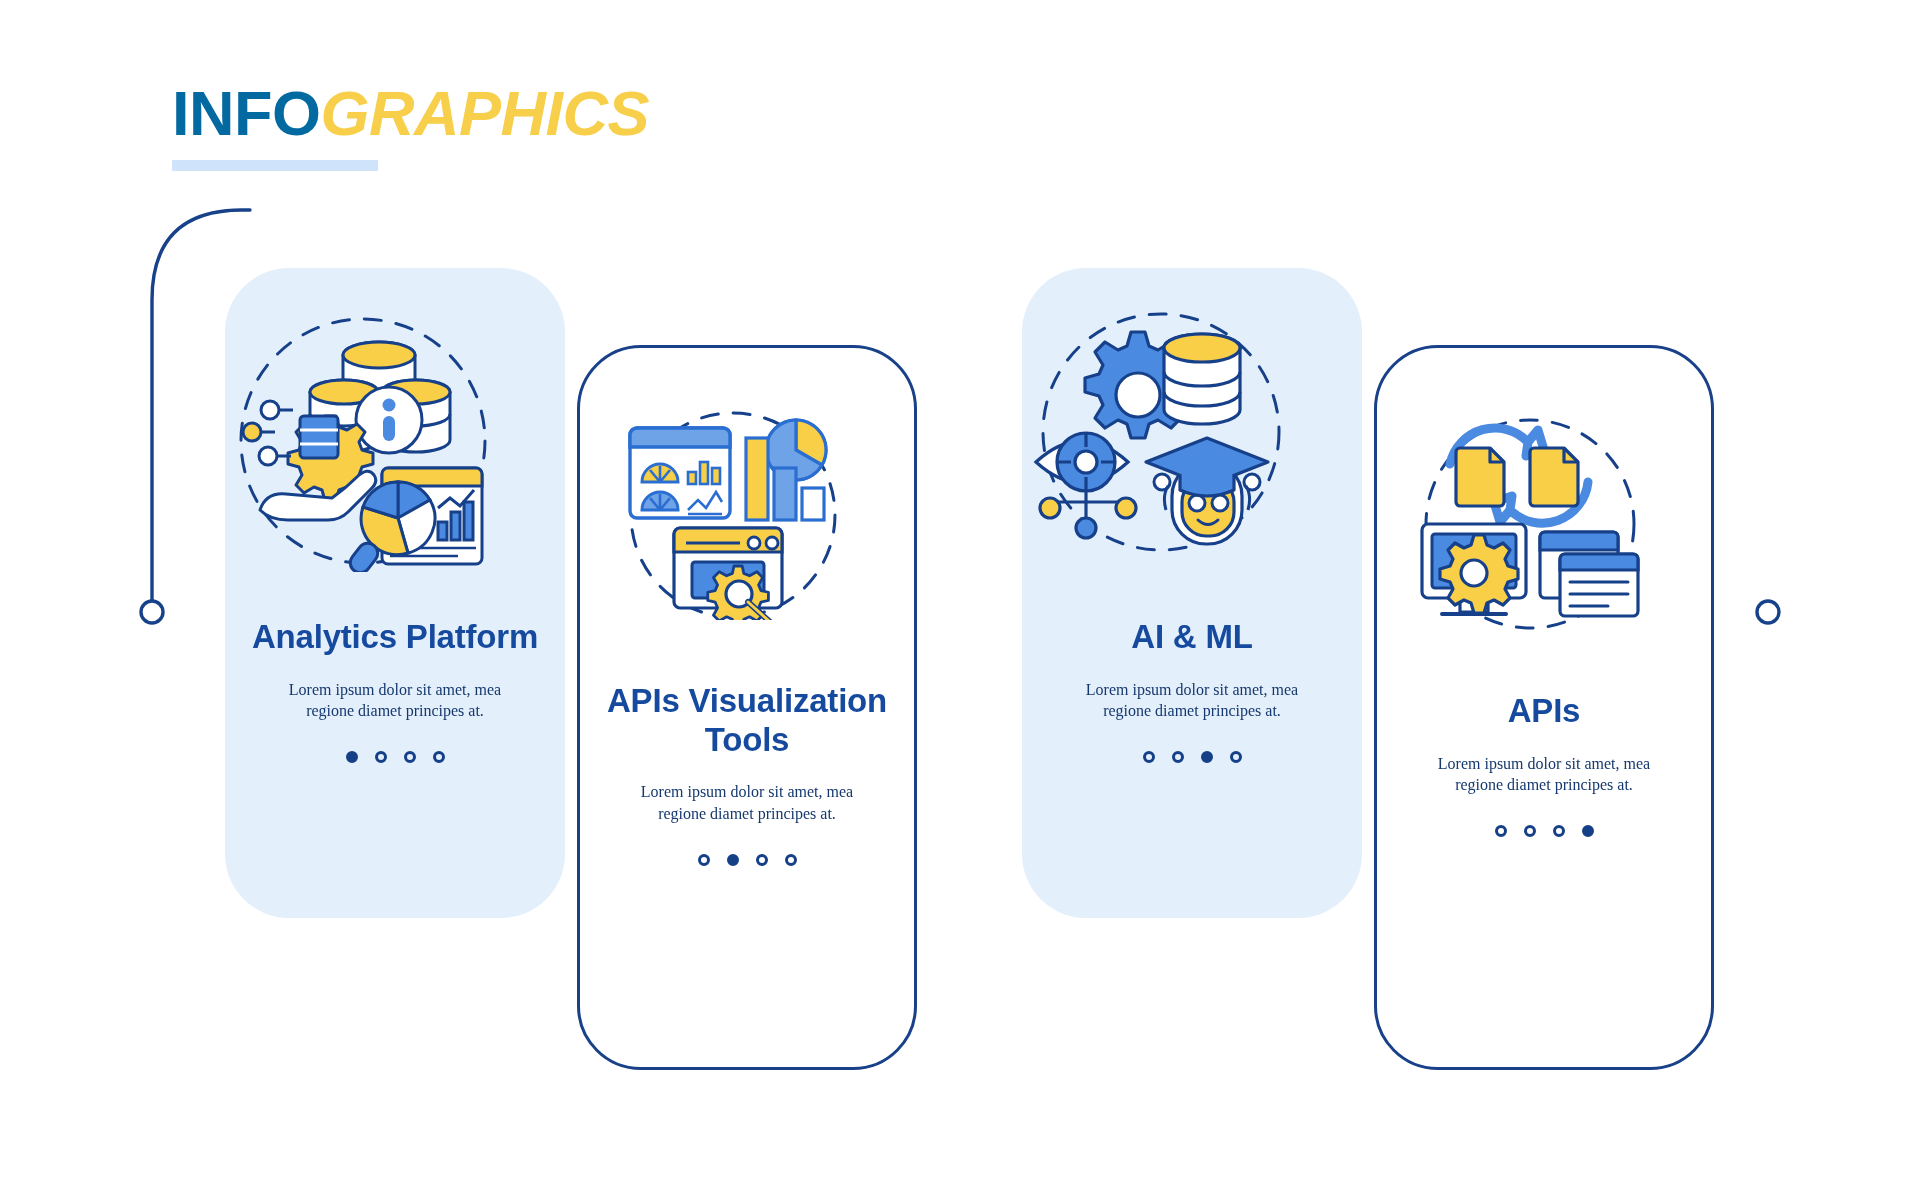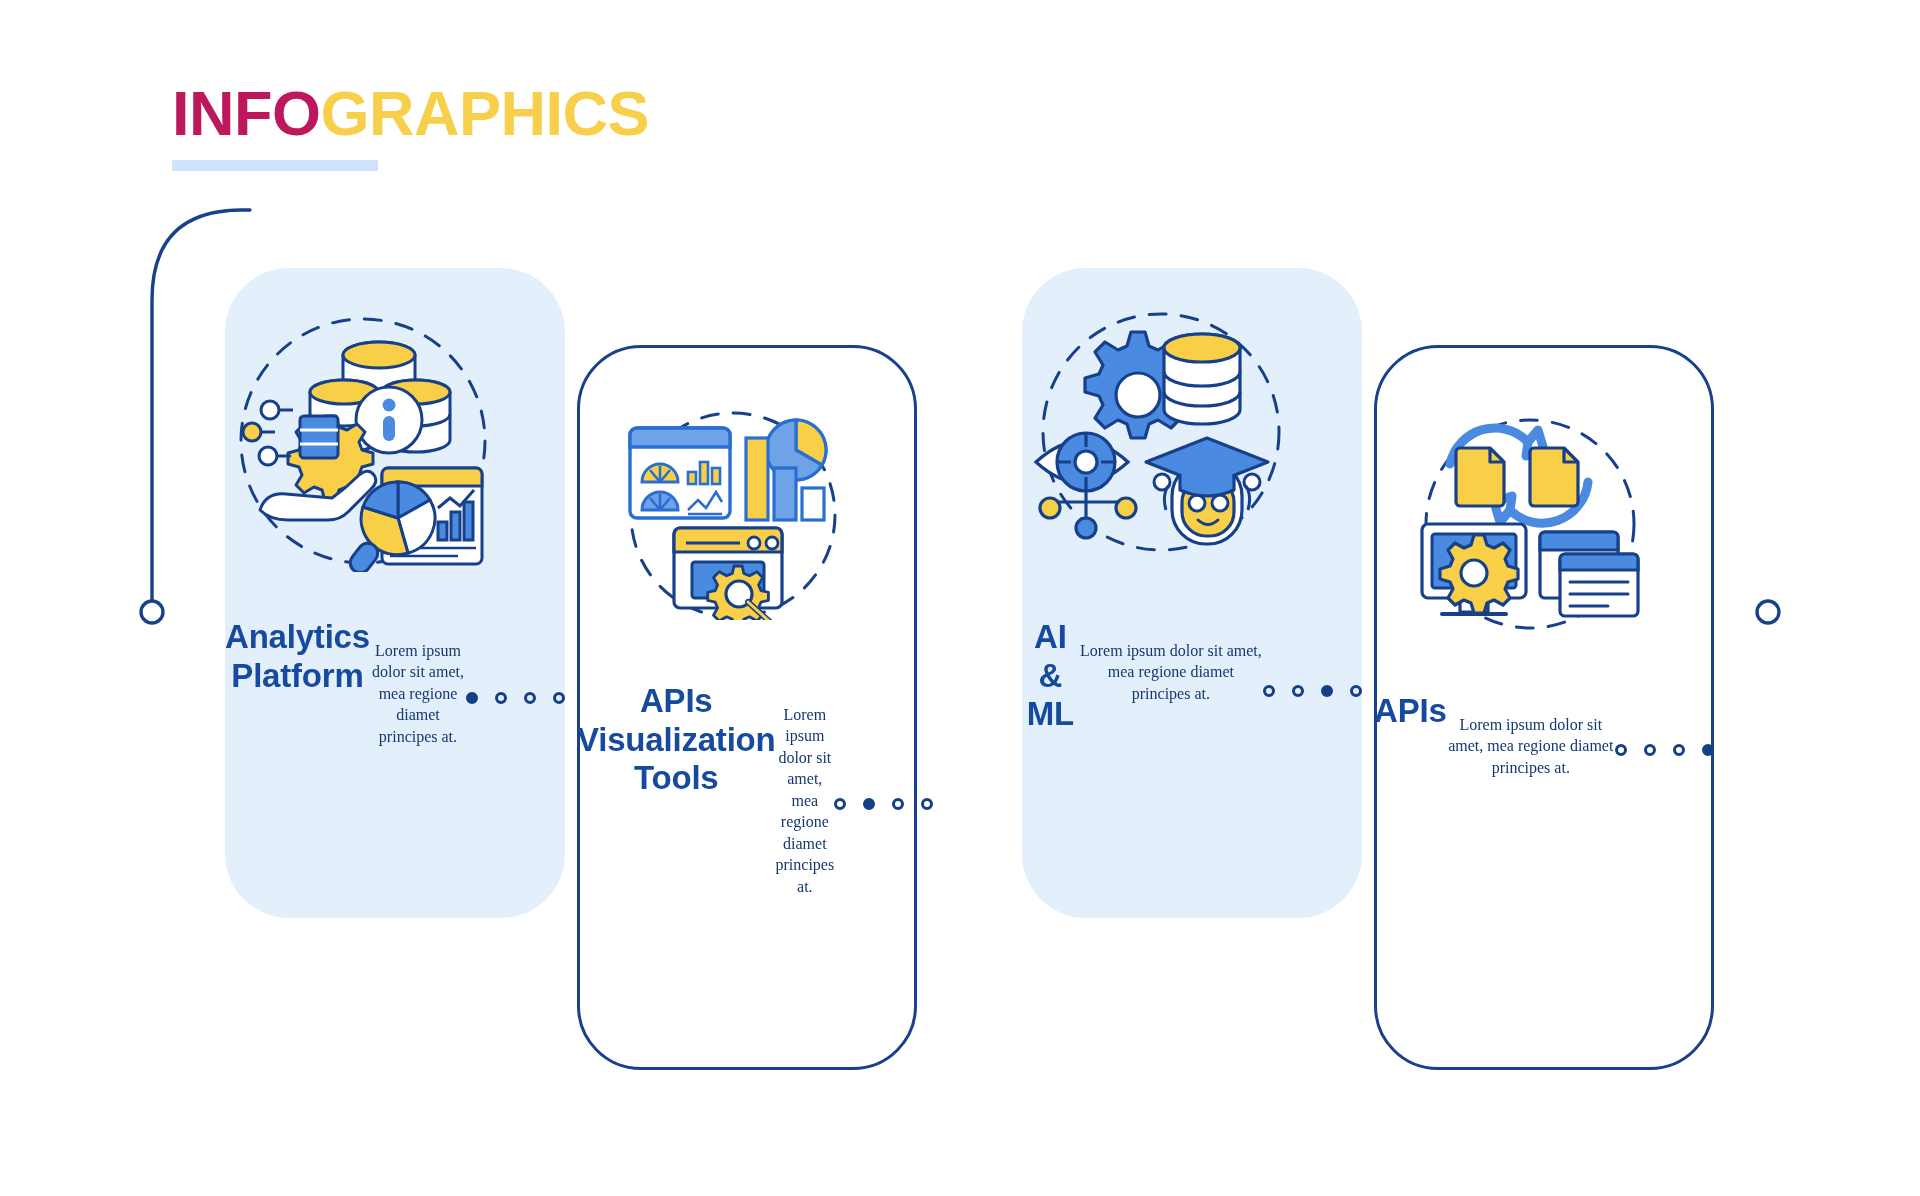--- a/index.html
+++ b/index.html
@@ -10,38 +10,38 @@
     overflow:hidden;position:relative;
   }
   .stage{position:absolute;inset:0;}
 
   
   .title-wrap{position:absolute;left:172px;top:82px;}
   .title{
     font-size:63px;font-weight:bold;letter-spacing:-0.5px;
     line-height:1.0;white-space:nowrap;
   }
-  .t-dark{color:#be185d;}
-  .t-yellow{color:#f7cf4b;}
+  .t-dark{color:#0369a1;}
+  .t-yellow{color:#f7cf4b;font-style:italic;}
   .title-rule{
     position:absolute;left:172px;top:160px;
     width:206px;height:11px;background:#cfe3fa;border-radius:1px;
   }
 
   
   .connector{position:absolute;left:0;top:0;width:1920px;height:1196px;pointer-events:none;}
 
   
   .card{position:absolute;box-sizing:border-box;}
   .card.filled{background:#e4effc;border-radius:64px;}
   .card.outlined{background:#ffffff;border:3px solid #184189;border-radius:64px;}
 
   .card-inner{
     position:absolute;left:0;right:0;
-    display:flex;
+    display:flex;flex-direction:column;align-items:center;
   }
   .card-title{
     color:#164a9e;font-size:33px;font-weight:bold;text-align:center;
     line-height:1.17;letter-spacing:-0.2px;
   }
   .card-body{
     color:#15396e;font-size:16px;text-align:center;line-height:1.34;
     margin-top:22px;max-width:250px;font-family:"Liberation Serif", serif;
   }
   .dots{display:flex;gap:17px;align-items:center;margin-top:30px;}

